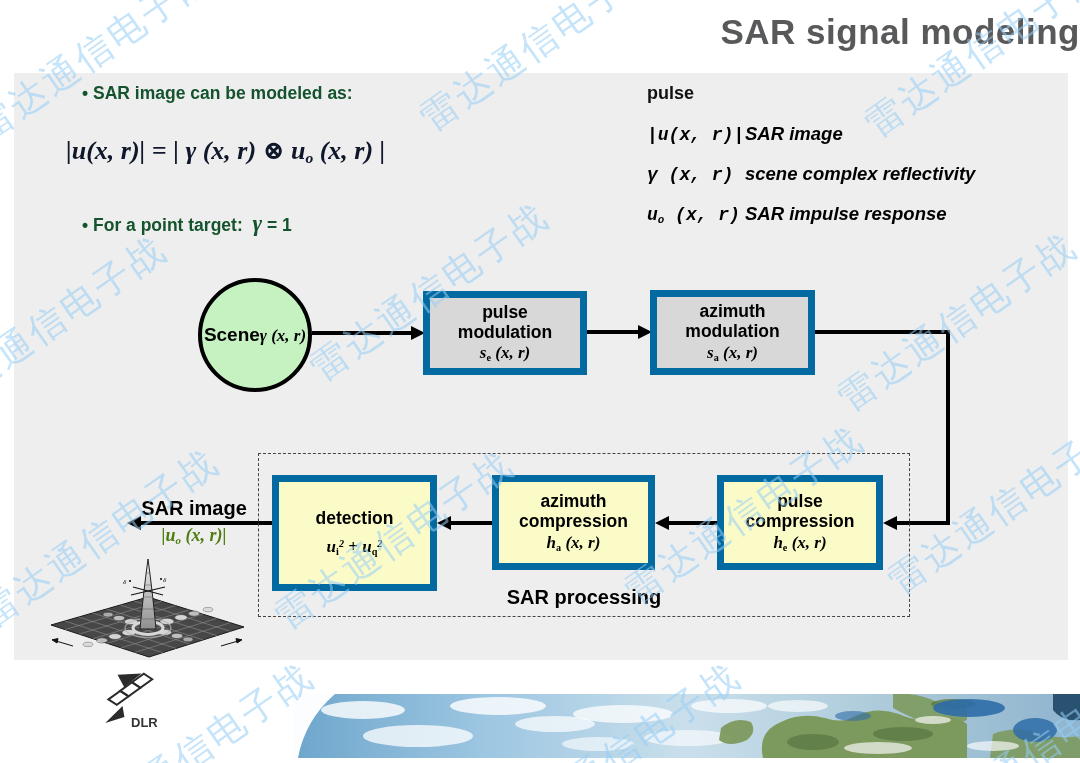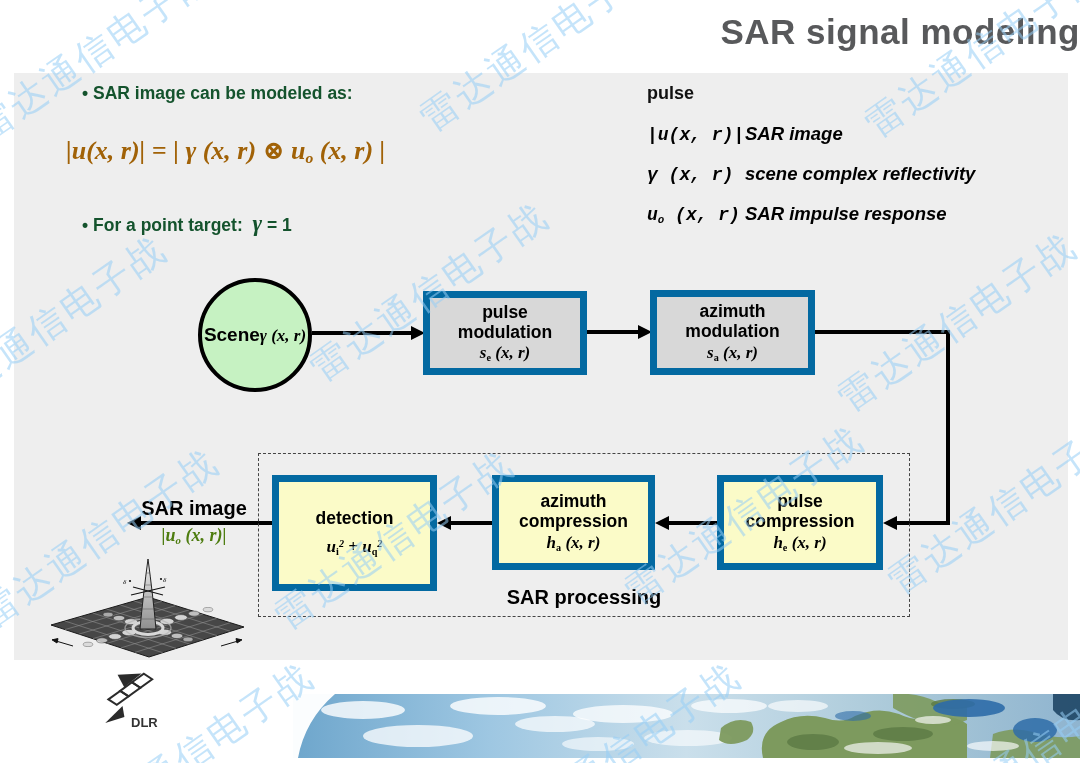--- a/index.html
+++ b/index.html
@@ -9,21 +9,21 @@
          font-size:35px;font-weight:bold;color:var(--title,#58595b);letter-spacing:.5px;z-index:2;}
   .panel{position:absolute;left:14px;top:73px;width:1054px;height:587px;
          background:var(--panel-bg,#eeeeee);z-index:2;}
   
   .bullet{position:absolute;font-size:17.5px;font-weight:bold;color:#14532d;white-space:nowrap;}
   .b1{left:68px;top:10px;}
   .b2{left:68px;top:142px;}
   .b2 .gamma{font-family:"Liberation Serif","DejaVu Serif",serif;font-style:italic;
              font-size:23px;font-weight:bold;line-height:17px;}
   .formula{position:absolute;left:52px;top:62px;font-family:"Liberation Serif","DejaVu Serif",serif;
-           font-style:italic;font-weight:bold;font-size:26px;color:#a16207;white-space:nowrap;}
+           font-style:italic;font-weight:bold;font-size:26px;color:#0f172a;white-space:nowrap;}
   .sub{font-size:.60em;vertical-align:-0.28em;font-style:normal;}
   .sub.it{font-style:italic;}
   .sup{font-size:.60em;vertical-align:0.45em;}
   .where{position:absolute;left:633px;top:10px;}
   .where-title{font-size:18px;font-weight:bold;color:#111;margin-bottom:19px;}
   .where-row{display:flex;margin-bottom:17px;align-items:baseline;}
   .where-term{width:84px;font-family:Liberation Mono, monospace;
               font-style:italic;font-weight:bold;font-size:18px;white-space:nowrap;}
   .where-def{font-size:18.5px;font-weight:bold;font-style:italic;padding-left:14px;white-space:nowrap;}
   

